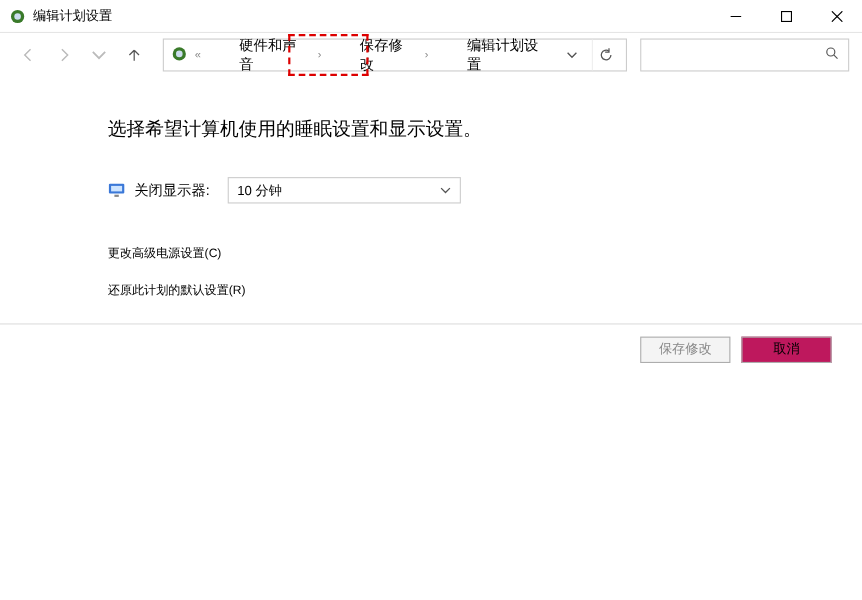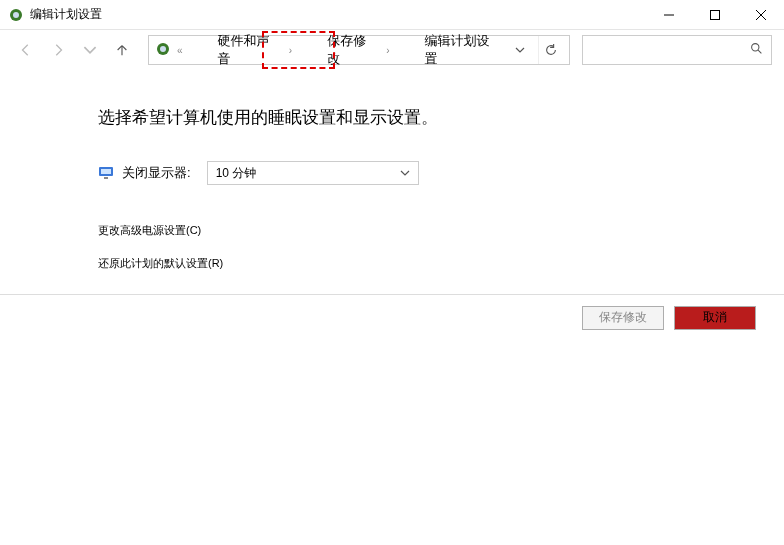--- a/index.html
+++ b/index.html
@@ -36,21 +36,21 @@
 
   .setting-row { display: flex; align-items: center; gap: 8px; margin-bottom: 38px; }
   .setting-row .ricon { width: 16px; height: 16px; }
   .setting-row .rlabel { font-size: 13px; }
   .setting-row .rselect { width: 212px; height: 24px; border: 1px solid #ccc; display: flex; align-items: center; justify-content: space-between; padding: 0 8px; font-size: 12px; margin-left: 8px; }
 
   .link { color: #000000; font-size: 11px; margin-bottom: 18px; display: block; }
 
   
   .bottombar { position: absolute; left: 0; right: 0; top: 294px; border-top: 1px solid #ddd; height: 46px; display: flex; align-items: center; justify-content: flex-end; padding-right: 28px; gap: 10px; }
-  .btn { min-width: 82px; height: 24px; border: 1px solid #adadad; background: #b91c1c; font-size: 12px; display:flex; align-items:center; justify-content:center; }
+  .btn { min-width: 82px; height: 24px; border: 1px solid #adadad; background: #be185d; font-size: 12px; display:flex; align-items:center; justify-content:center; }
   .btn.disabled { color: #888; background: #f4f4f4; }
 
   .chev { width:10px; height:10px; }
 </style>
 </head>
 <body>
 
 <div class="titlebar">
   <span class="app-icon">
     <svg viewBox="0 0 16 16">

